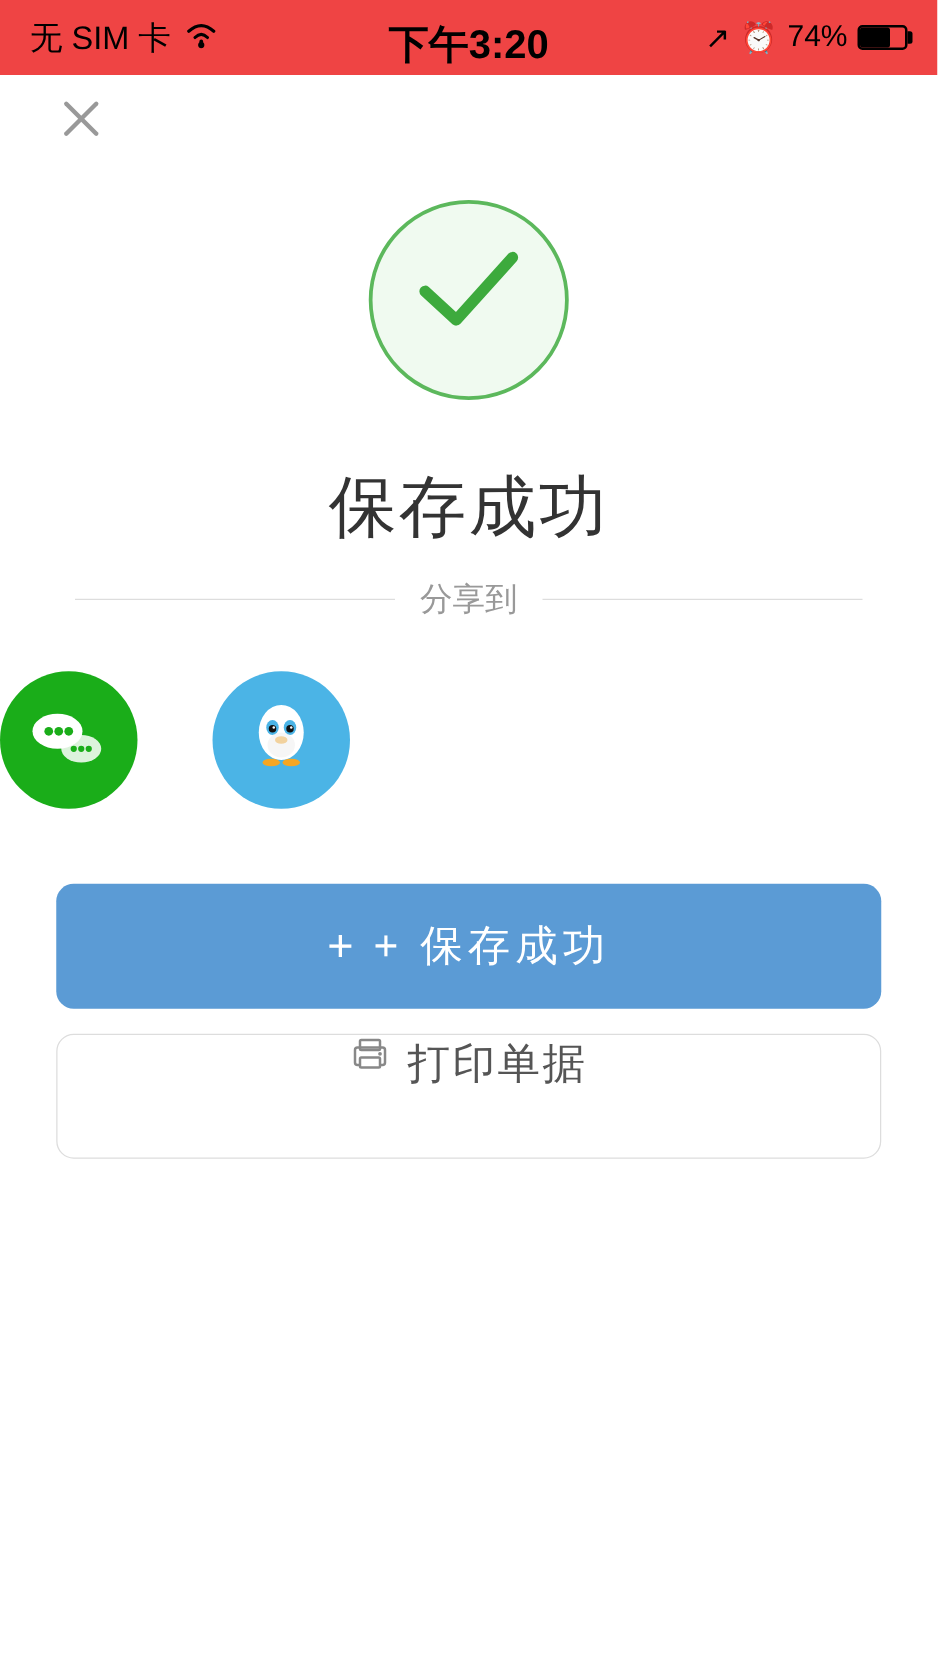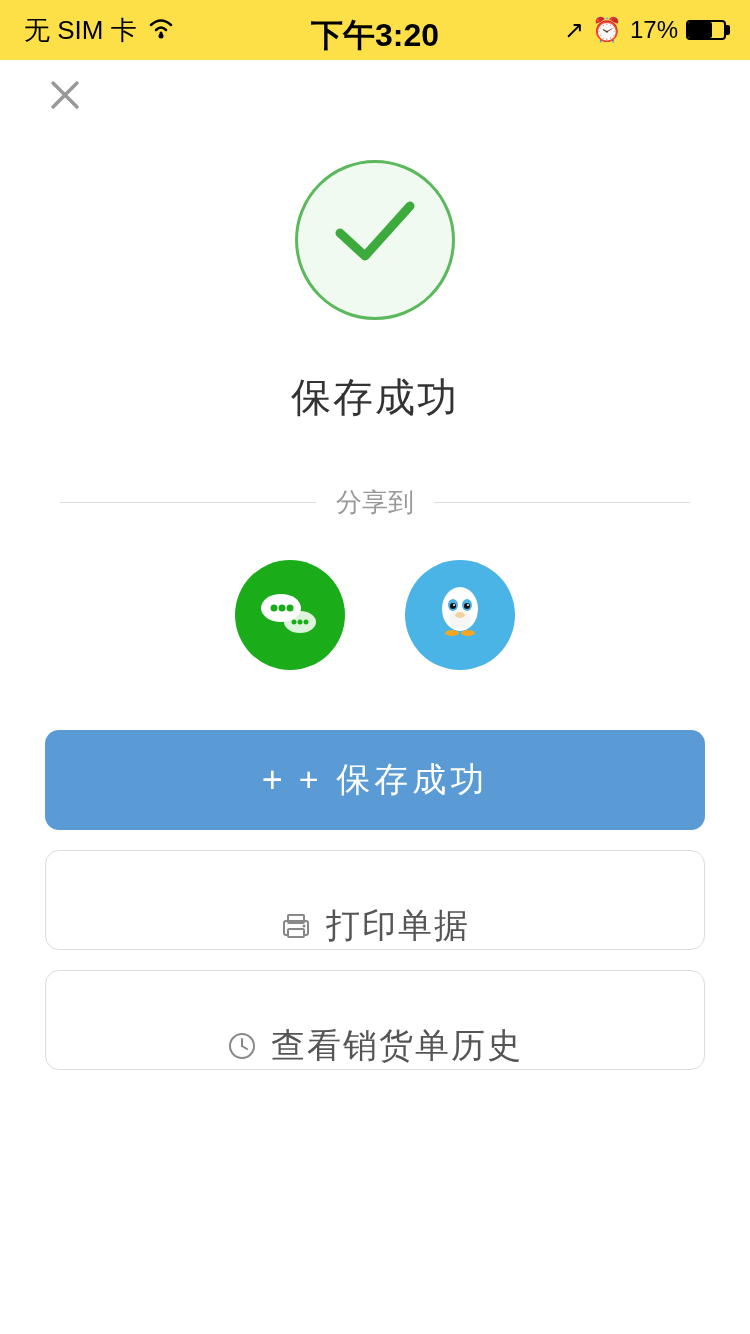--- a/index.html
+++ b/index.html
@@ -15,21 +15,21 @@
     }
 
     
     .status-bar {
       width: 100%;
       height: 60px;
       display: flex;
       align-items: center;
       justify-content: space-between;
       padding: 0 24px;
-      background: #fde047;
+      background: #ef4444;
     }
 
     .status-left {
       display: flex;
       align-items: center;
       gap: 10px;
       font-size: 26px;
       font-weight: 500;
       color: #000;
     }
@@ -127,34 +127,33 @@
 
     .checkmark {
       font-size: 80px;
       color: #3daa3d;
       line-height: 1;
       margin-top: -6px;
     }
 
     
     .success-title {
-      font-size: 40px;
+      font-size: 54px;
       font-weight: 500;
       color: #333;
+      letter-spacing: 2px;
+    }
+
+    
+    .share-section {
+      width: 100%;
+      display: flex;
+      flex-direction: column;
       margin-bottom: 60px;
-      letter-spacing: 2px;
-    }
-
-    
-    .share-section {
-      width: 100%;
-      display: flex;
-      flex-direction: column;
-      align-items: center;
-      margin-bottom: 60px;
+      margin-top: 19px;
     }
 
     .share-divider {
       width: 100%;
       display: flex;
       align-items: center;
       gap: 20px;
       padding: 0 60px;
       margin-bottom: 40px;
     }
@@ -227,21 +226,21 @@
 
     .btn-secondary {
       width: 100%;
       height: 100px;
       background: #fff;
       border: 1px solid #ddd;
       border-radius: 14px;
       font-size: 34px;
       color: #555;
       display: flex;
-      align-items: flex-end;
+      align-items: flex-start;
       justify-content: center;
       gap: 14px;
       cursor: pointer;
       letter-spacing: 2px;
     }
 
     
     .wechat-svg {
       width: 64px;
       height: 54px;
@@ -264,21 +263,21 @@
         <path d="M9 13 Q14 8 19 13" stroke="#000" stroke-width="2.5" fill="none" stroke-linecap="round"></path>
         <path d="M4 8 Q14 -1 24 8" stroke="#000" stroke-width="2.5" fill="none" stroke-linecap="round"></path>
         <circle cx="14" cy="19" r="2.5" fill="#000"></circle>
       </svg>
     </span>
   </div>
   <div class="status-center">下午3:20</div>
   <div class="status-right">
     <span>↗</span>
     <span>⏰</span>
-    <span>17%</span>
+    <span>74%</span>
     <div class="battery-block">
       <div class="battery-rect">
         <div class="battery-fill"></div>
       </div>
     </div>
   </div>
 </div>
 
 <div class="close-btn">
   <svg class="close-icon-svg" viewBox="0 0 36 36">
@@ -357,26 +356,16 @@
         <svg width="32" height="30" viewBox="0 0 32 30" fill="none">
           <rect x="4" y="10" width="24" height="14" rx="2" stroke="#888" stroke-width="2"></rect>
           <rect x="8" y="4" width="16" height="8" rx="1" stroke="#888" stroke-width="2"></rect>
           <rect x="8" y="18" width="16" height="8" rx="1" fill="white" stroke="#888" stroke-width="2"></rect>
           <circle cx="24" cy="15" r="1.5" fill="#888"></circle>
         </svg>
       </span>
       <span>打印单据</span>
     </button>
 
-    <button class="btn-secondary">
-      <span>
-        <svg width="30" height="30" viewBox="0 0 30 30" fill="none">
-          <circle cx="15" cy="15" r="12" stroke="#888" stroke-width="2"></circle>
-          <line x1="15" y1="8" x2="15" y2="15" stroke="#888" stroke-width="2" stroke-linecap="round"></line>
-          <line x1="15" y1="15" x2="20" y2="18" stroke="#888" stroke-width="2" stroke-linecap="round"></line>
-        </svg>
-      </span>
-      <span>查看销货单历史</span>
-    </button>
 
   </div>
 
 </div>
 
 </body></html>

